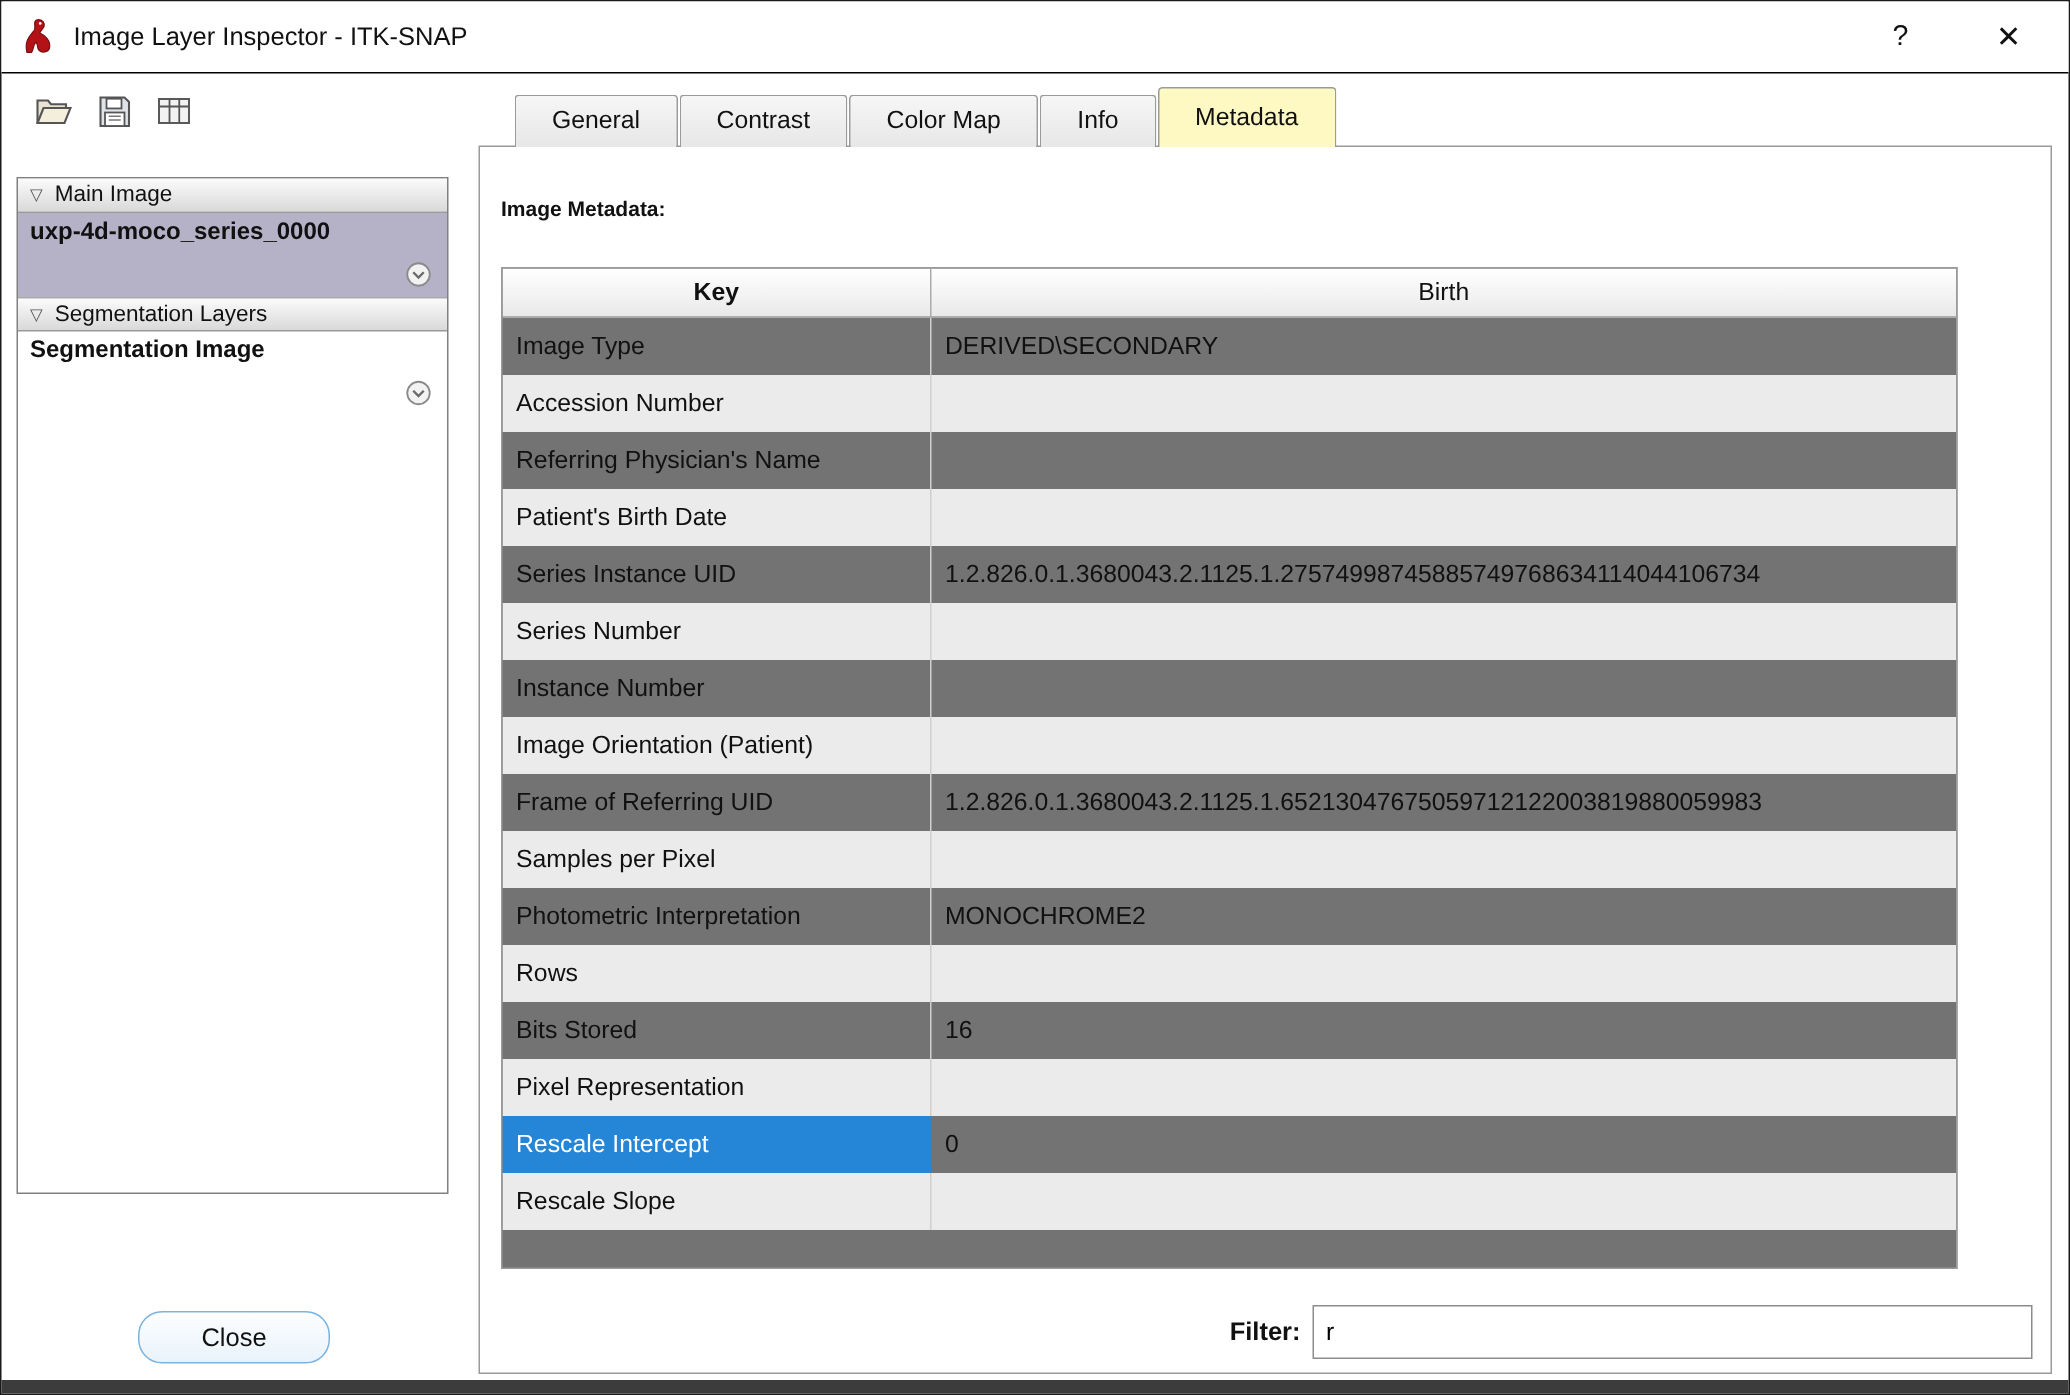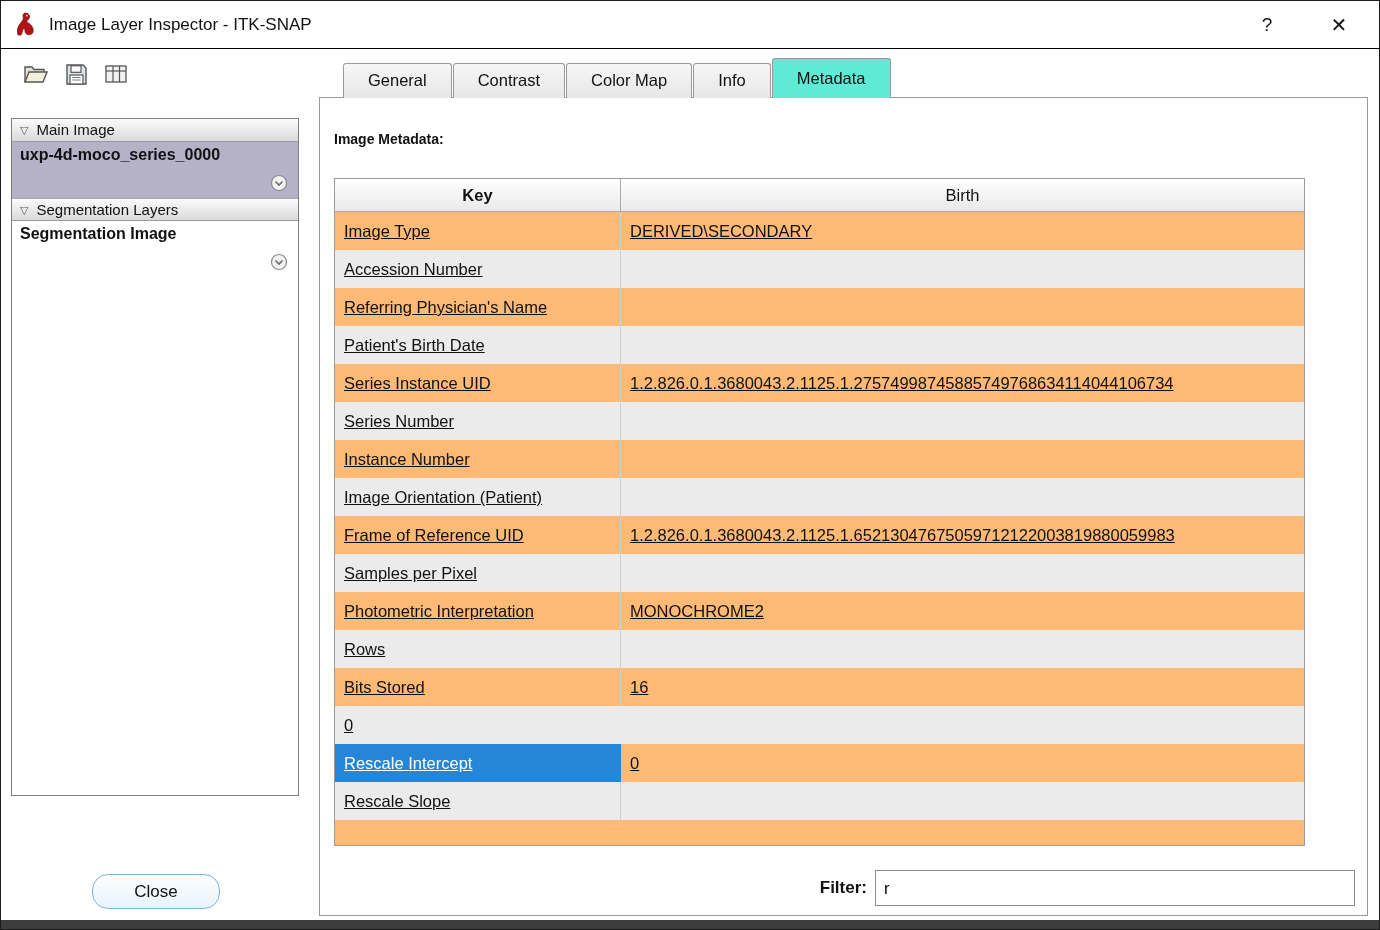--- a/index.html
+++ b/index.html
@@ -38,37 +38,37 @@
                font-family:"Liberation Sans", sans-serif; font-size:17px;
                background:linear-gradient(#fdfeff,#e9f3fb); border:1px solid #7ab3e0;
                border-radius:16px; color:#111; }
 
   
   .tabbar { position:absolute; left:318px; top:57px; height:40px; display:flex;
             align-items:flex-end; gap:1px; z-index:3;padding-left:24px; }
   .tab { height:35px; line-height:33px; padding:0 24px; font-size:16.5px;
          background:linear-gradient(#f6f6f6,#e7e7e7); border:1px solid #9a9a9a;
          border-bottom:none; border-radius:3px 3px 0 0; }
-  .tab.active { height:40px; line-height:38px; background:#5eead4; position:relative; z-index:4;margin-top:28px; }
+  .tab.active { height:40px; line-height:38px; background:#fef9c3; position:relative; z-index:4;margin-top:28px; }
 
   
   .panel { position:absolute; left:318px; top:96px; width:1049px; height:819px;
            background:#fff; border:1px solid #9a9a9a; }
   .panel-heading { position:absolute; left:14px; top:33px; font-size:14px; font-weight:bold; }
 
   .mtable { position:absolute; left:14px; top:80px; width:971px; height:668px;
-            border:1px solid #9b9b9b; background:#fdba74; overflow:hidden; }
+            border:1px solid #9b9b9b; background:#737373; overflow:hidden; }
   .thead { display:flex; height:33px; background:linear-gradient(#ffffff,#e9e9e9);
            border-bottom:1px solid #ababab; }
   .th { line-height:32px; font-size:16.5px; text-align:center; }
   .th.key { width:286px; font-weight:bold; border-right:1px solid #ababab; }
   .th.val { flex:1; }
   .trow { display:flex; height:38px; }
   .trow.odd { background:#ebebeb;flex-direction:column; }
-  .tcell { line-height:38px; font-size:16.5px; padding:0 9px; white-space:nowrap; overflow:hidden;text-decoration:underline; }
+  .tcell { line-height:38px; font-size:16.5px; padding:0 9px; white-space:nowrap; overflow:hidden; }
   .tcell.key { width:286px; border-right:1px solid #cfcfcf; }
   .tcell.val { flex:1; }
   .tcell.key.selected { background:#2586d7; color:#fff; border-right-color:#2586d7; }
 
   .filter-row { position:absolute; left:0; right:12px; top:771px; height:38px;
                 display:flex; justify-content:flex-end; align-items:center; gap:8px; }
   .filter-label { font-size:17px; font-weight:bold; }
   .filter-input { width:480px; height:36px; border:1px solid #8c8c8c; font-size:16.5px;
                   padding:0 8px; font-family:"Liberation Sans", sans-serif; }
 
@@ -193,40 +193,41 @@
           </div>
           <div class="trow even">
             <div class="tcell key">Instance Number</div>
             <div class="tcell val"></div>
           </div>
           <div class="trow odd">
             <div class="tcell key">Image Orientation (Patient)</div>
             <div class="tcell val">1\0\0\0\1\0</div>
           </div>
           <div class="trow even">
-            <div class="tcell key">Frame of Reference UID</div>
+            <div class="tcell key">Frame of Referring UID</div>
             <div class="tcell val">1.2.826.0.1.3680043.2.1125.1.65213047675059712122003819880059983</div>
           </div>
           <div class="trow odd">
             <div class="tcell key">Samples per Pixel</div>
             <div class="tcell val">1</div>
           </div>
           <div class="trow even">
             <div class="tcell key">Photometric Interpretation</div>
             <div class="tcell val">MONOCHROME2</div>
           </div>
           <div class="trow odd">
             <div class="tcell key">Rows</div>
             <div class="tcell val">150</div>
           </div>
           <div class="trow even">
             <div class="tcell key">Bits Stored</div>
             <div class="tcell val">16</div>
           </div>
           <div class="trow odd">
+            <div class="tcell key">Pixel Representation</div>
             <div class="tcell val">0</div>
           </div>
           <div class="trow even">
             <div class="tcell key selected">Rescale Intercept</div>
             <div class="tcell val">0</div>
           </div>
           <div class="trow odd">
             <div class="tcell key">Rescale Slope</div>
             <div class="tcell val">1</div>
           </div>

